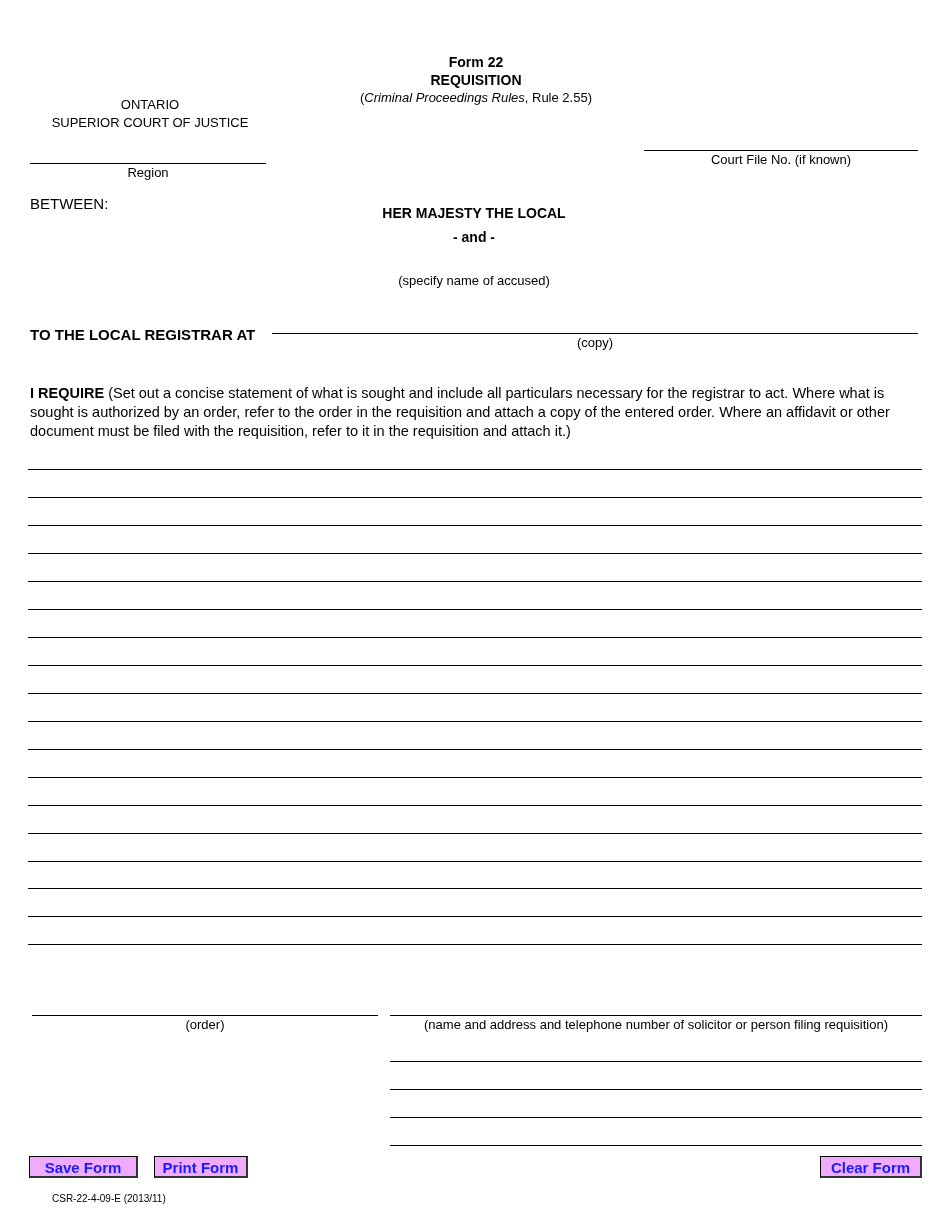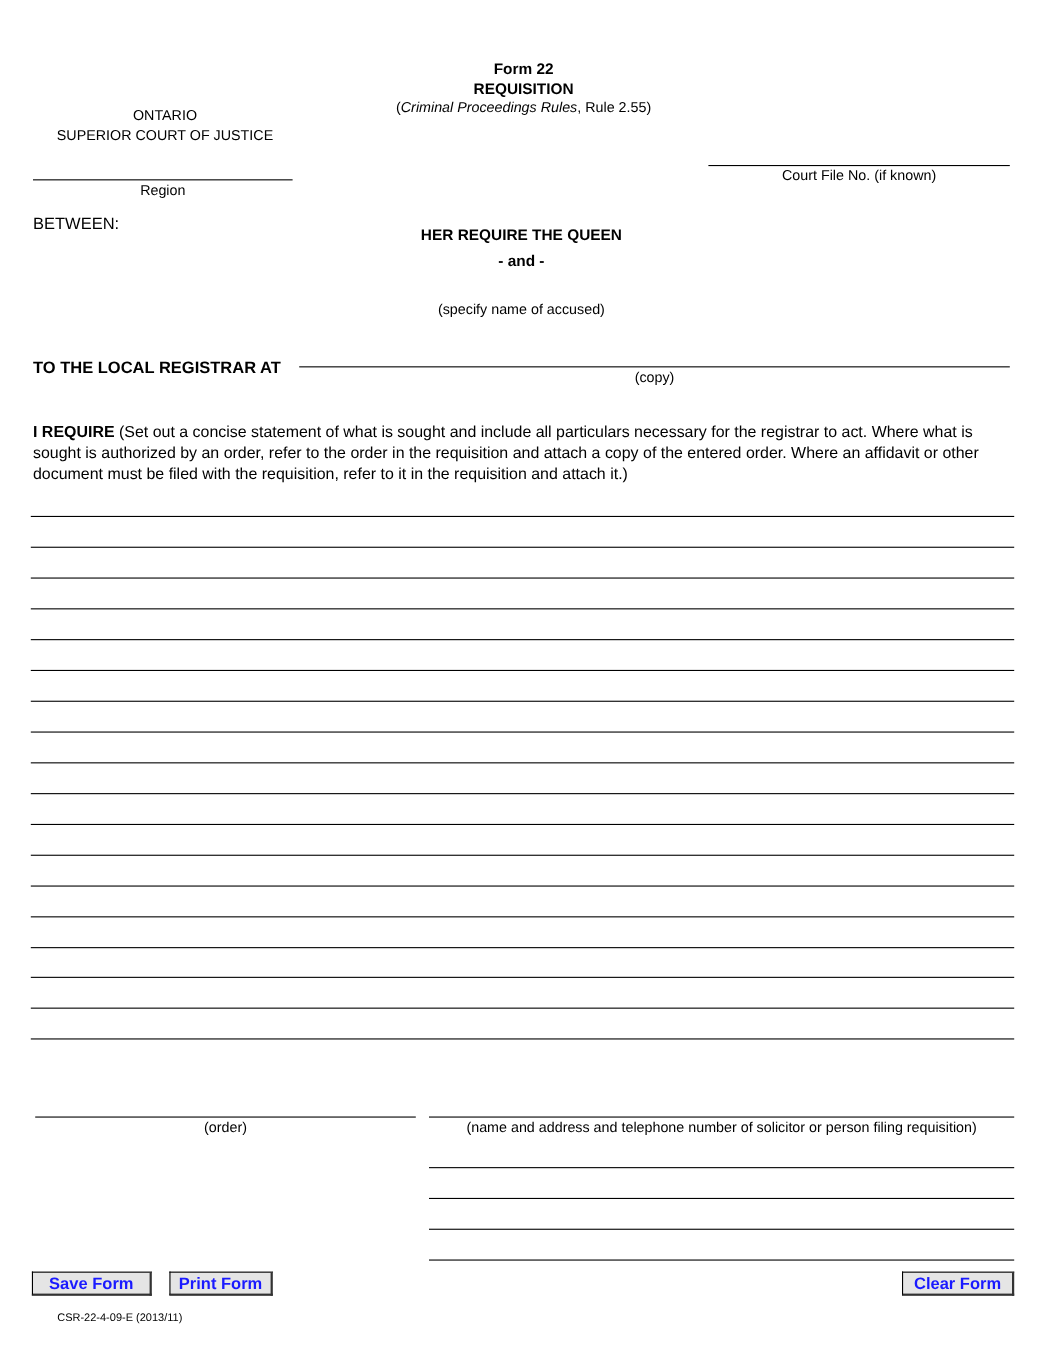--- a/index.html
+++ b/index.html
@@ -4,21 +4,21 @@
 <style>
   html, body { margin:0; padding:0; background:#fff; }
   body { width:950px; height:1230px; position:relative; font-family:"Liberation Sans", sans-serif; color:#000; overflow:hidden; }
   .abs { position:absolute; }
   .center { text-align:center; }
   .b { font-weight:bold; }
   .line { position:absolute; height:0; border-top:1px solid #000; }
   .fs14 { font-size:14px; }
   .fs13 { font-size:13px; }
   .fs15 { font-size:15px;margin-top:12px; }
-  .btn { position:absolute; height:22px; background:#e5e5e5; color:#1a1aff; font-weight:bold; font-size:15px; text-align:center; line-height:21px;
+  .btn { position:absolute; height:22px; background:#f0abfc; color:#1a1aff; font-weight:bold; font-size:15px; text-align:center; line-height:21px;
          border-top:1px solid #000; border-left:1px solid #000; border-right:2px solid #333; border-bottom:2px solid #333; box-sizing:border-box; cursor:pointer; }
   .lined-area .rl { position:absolute; left:28px; width:894px; border-top:1px solid #000; height:0; }
 </style>
 </head>
 <body>
 
 <div class="abs center fs14 b" style="left:376px; top:54px; width:200px;">Form 22</div>
 <div class="abs center fs14 b" style="left:376px; top:72px; width:200px;">REQUISITION</div>
 <div class="abs center fs13" style="left:300px; top:90px; width:352px;"><span>(</span><i>Criminal Proceedings Rules</i><span>, Rule 2.55)</span></div>
 
@@ -26,21 +26,21 @@
 <div class="abs center fs13" style="left:30px; top:115px; width:240px;">SUPERIOR COURT OF JUSTICE</div>
 
 <div class="line" style="left:30px; top:163px; width:236px;"></div>
 <div class="abs center fs13" style="left:30px; top:165px; width:236px;">Region</div>
 
 <div class="line" style="left:644px; top:150px; width:274px;"></div>
 <div class="abs center fs13" style="left:644px; top:152px; width:274px;">Court File No. (if known)</div>
 
 <div class="abs fs15" style="left:30px; top:183px;">BETWEEN:</div>
 
-<div class="abs center fs14 b" style="left:274px; top:205px; width:400px;">HER REQUIRE THE QUEEN</div>
+<div class="abs center fs14 b" style="left:274px; top:205px; width:400px;">HER MAJESTY THE LOCAL</div>
 <div class="abs center fs14 b" style="left:374px; top:229px; width:200px;">- and -</div>
 <div class="abs" style="left:200px; top:252px; width:550px; height:18px;"></div>
 <div class="abs center fs13" style="left:274px; top:273px; width:400px;">(specify name of accused)</div>
 
 <div class="abs fs15 b" style="left:30px; top:314px;">TO THE LOCAL REGISTRAR AT</div>
 <div class="line" style="left:272px; top:333px; width:646px;"></div>
 <div class="abs center fs13" style="left:272px; top:335px; width:646px;">(copy)</div>
 
 <div class="abs" style="left:30px; top:384px; width:880px; font-size:14.5px; line-height:19px;"><b>I REQUIRE</b><span> (Set out a concise statement of what is sought and include all particulars necessary for the registrar to act. Where what is sought is authorized by an order, refer to the order in the requisition and attach a copy of the entered order. Where an affidavit or other document must be filed with the requisition, refer to it in the requisition and attach it.)</span></div>
 

